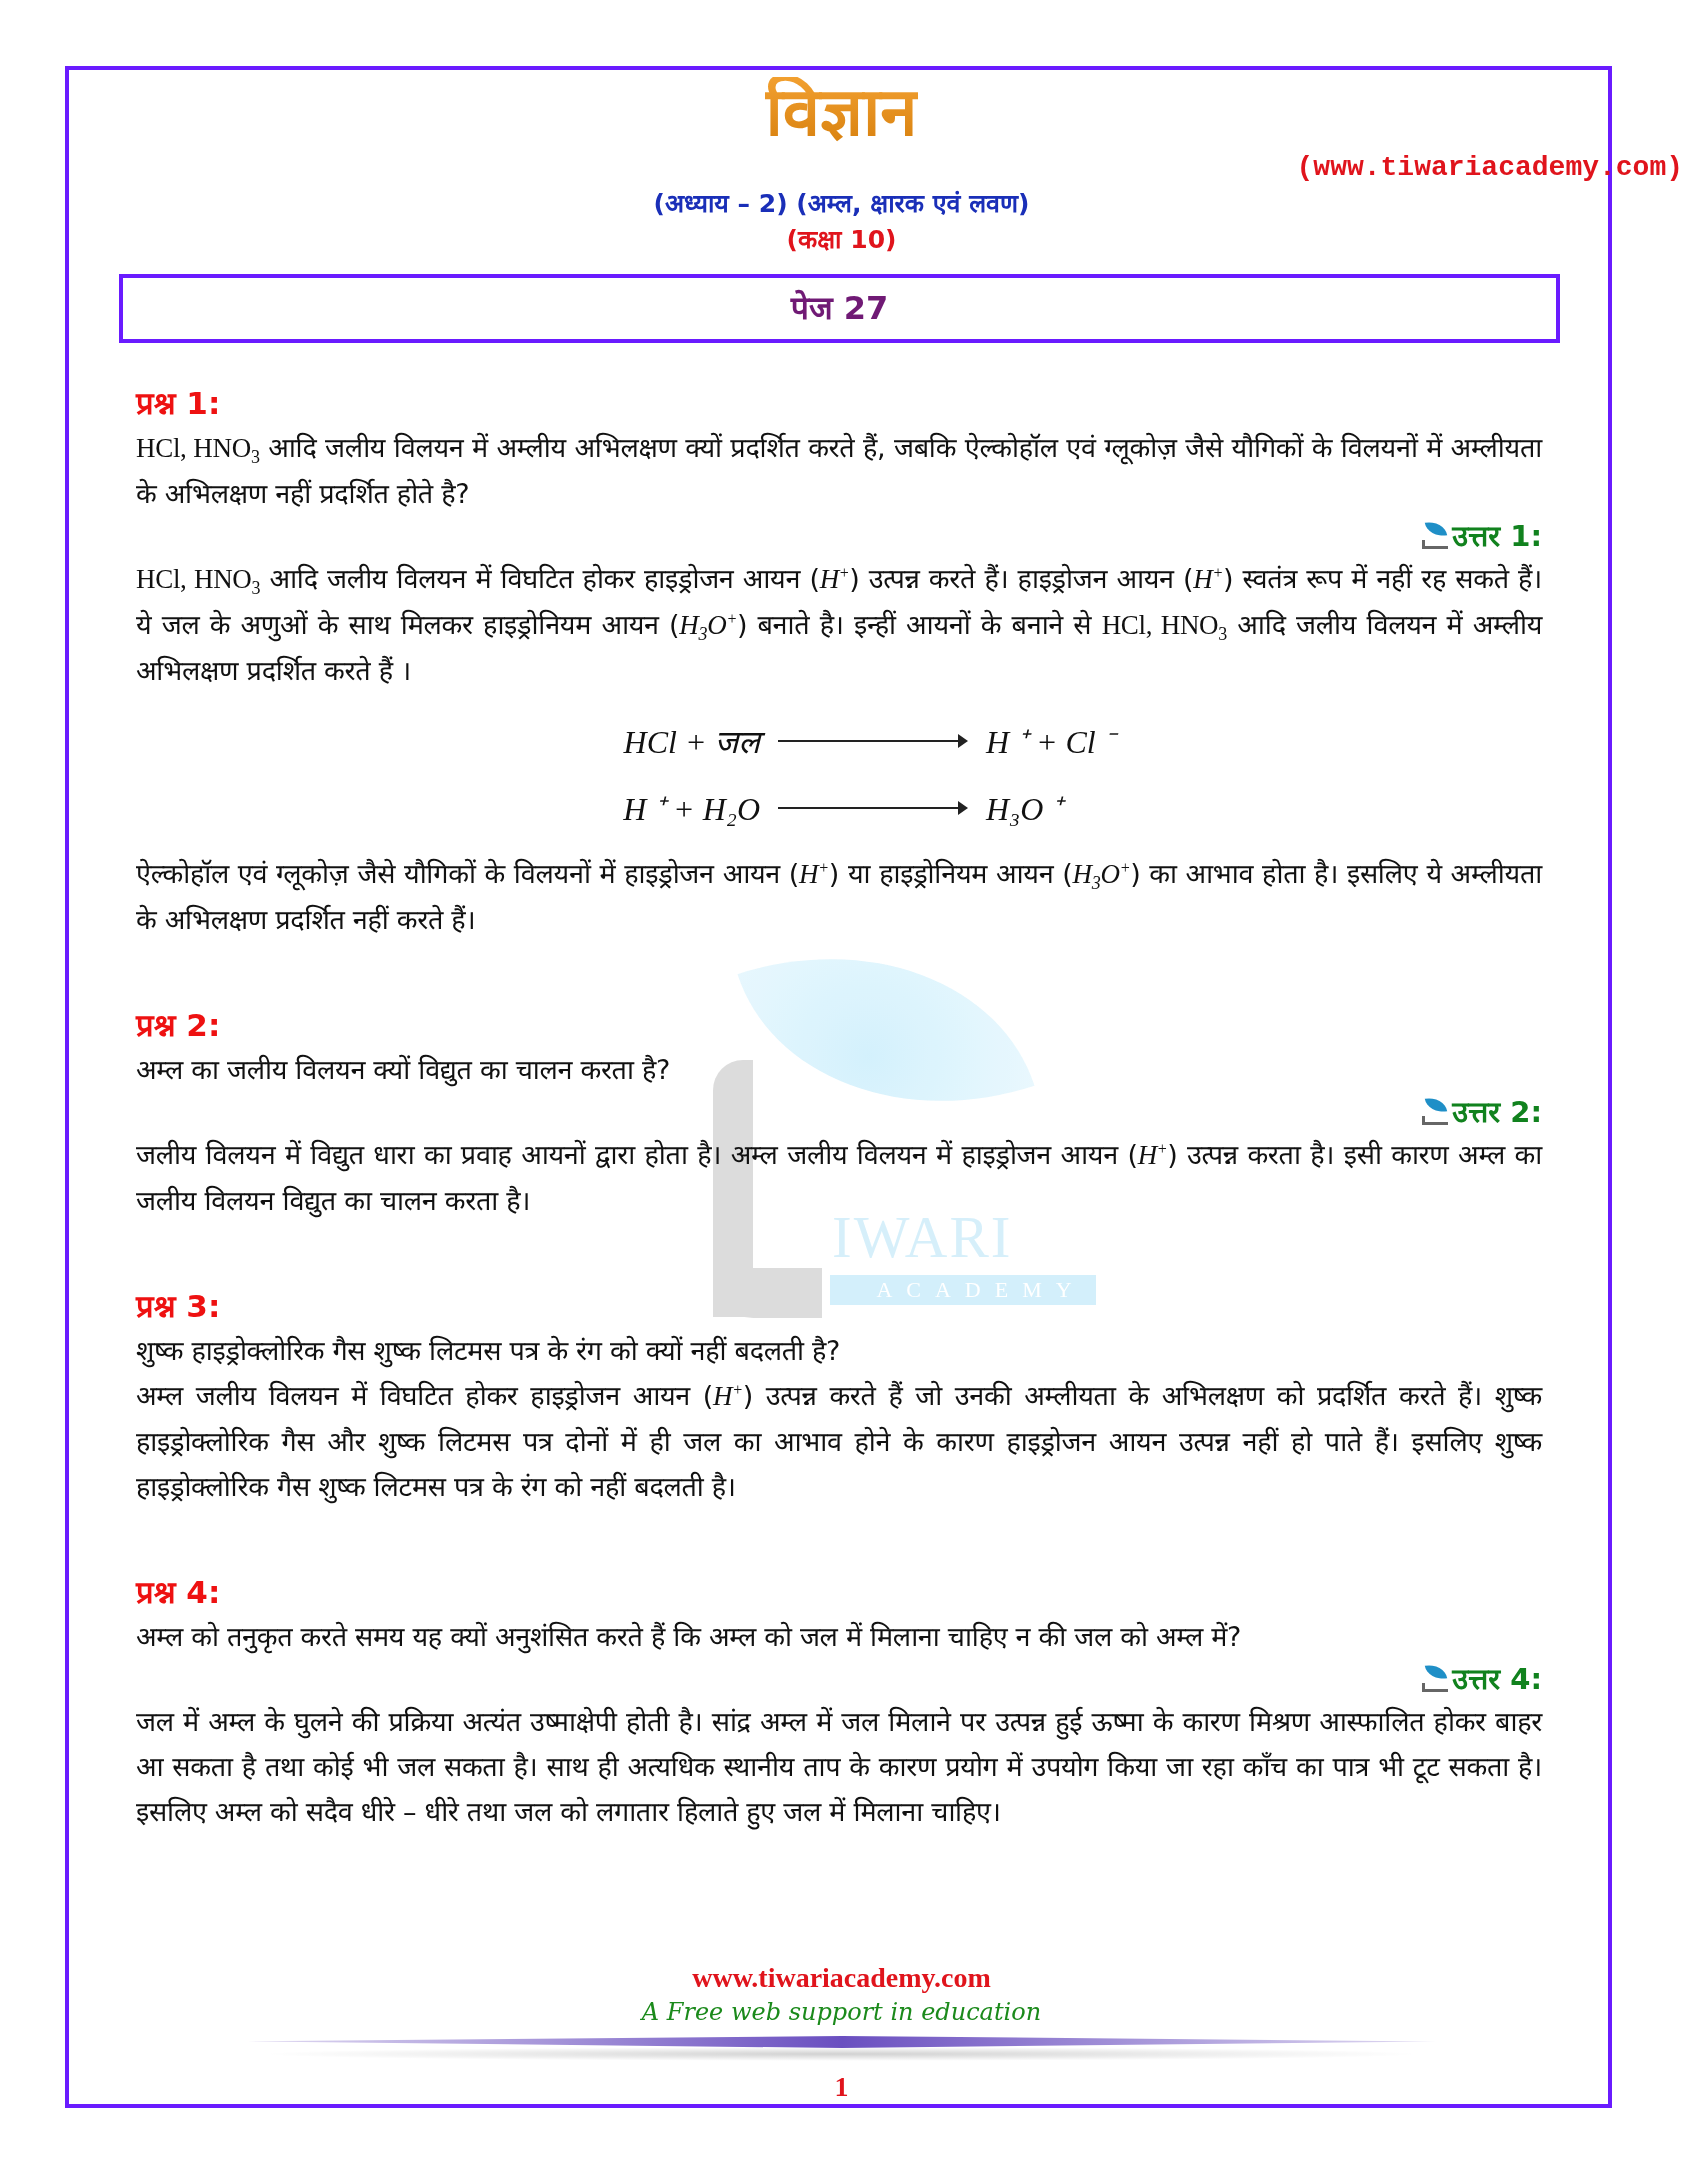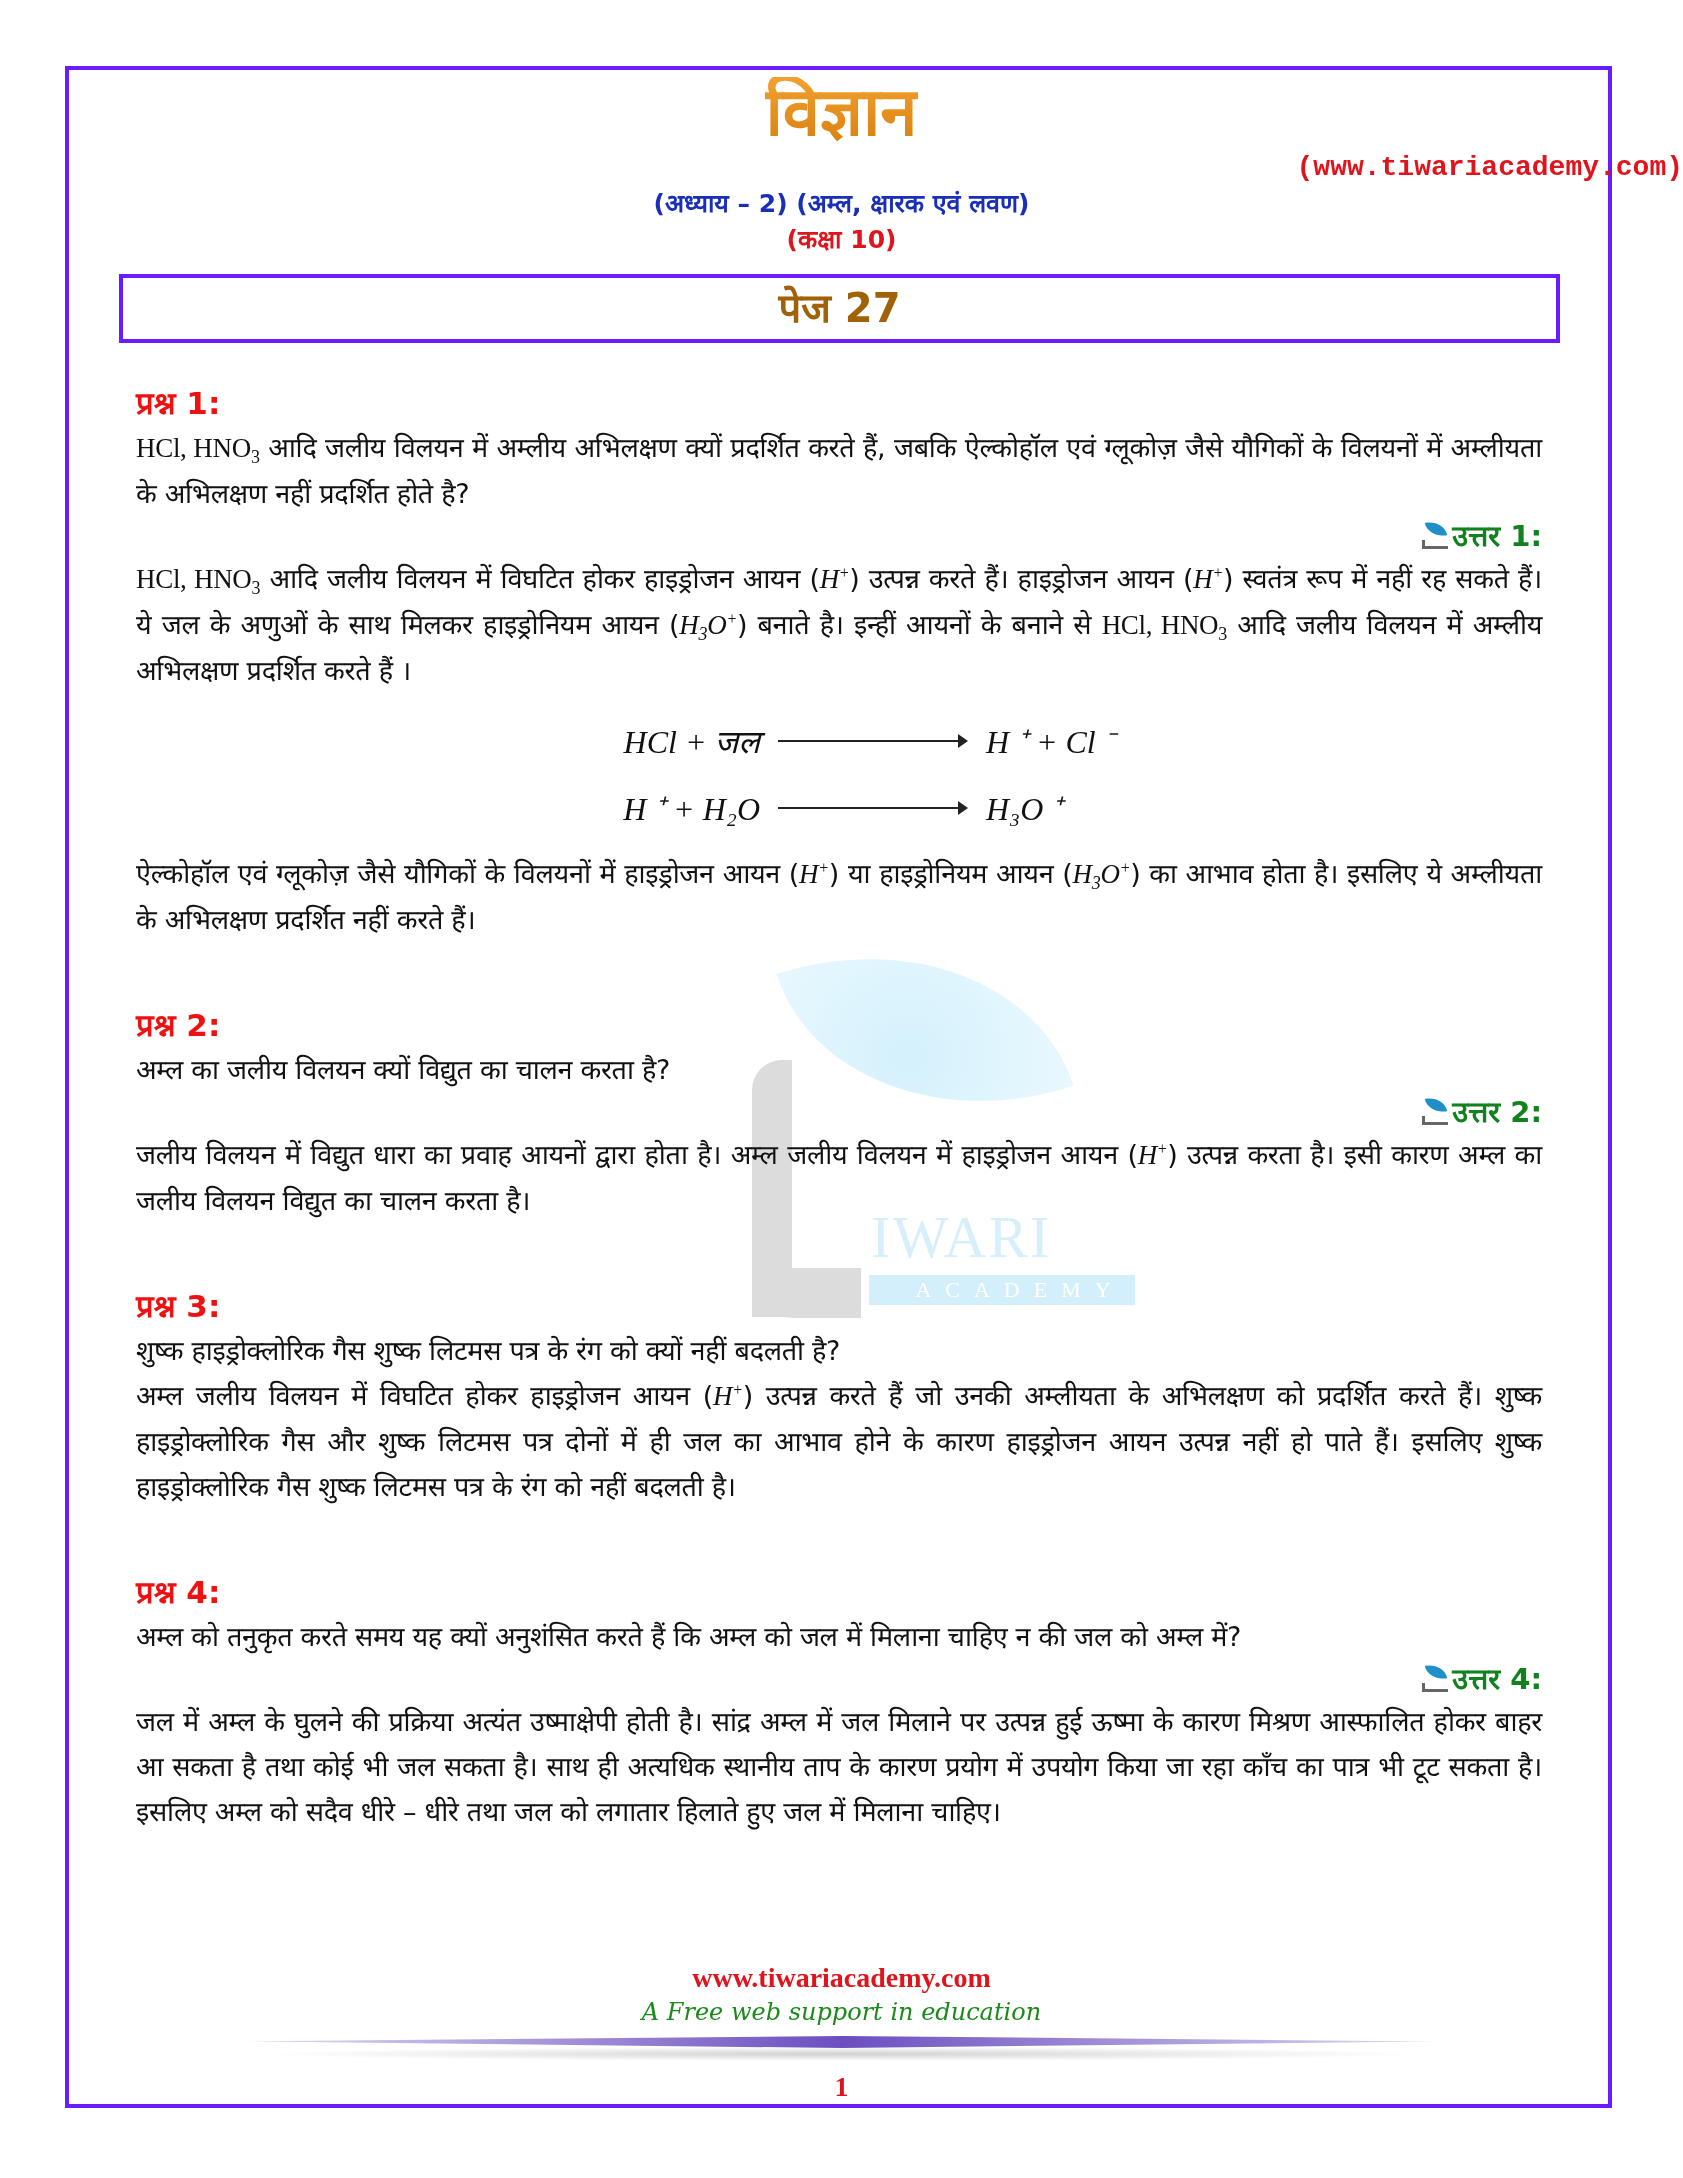--- a/index.html
+++ b/index.html
@@ -9,21 +9,21 @@
                    border: 4px solid #6a1bff; box-sizing: border-box; }
     .header { position: absolute; left: 0; right: 0; top: 77px; text-align: center; }
     .title { font-size: 67px; font-weight: bold; color: #e8901a; line-height: 71px; height: 71px;
              background: linear-gradient(#f2a030, #d7800e); -webkit-background-clip: text; background-clip: text;
              -webkit-text-fill-color: transparent; display: inline-block; }
     .site { font-family: Liberation Mono, monospace; font-size: 28px; font-weight: bold; color: #e0141c; line-height: 36px; margin-top: 2px; text-align: right; }
     .chapter { font-size: 25px; font-weight: bold; color: #1a2fb8; line-height: 36px; }
     .klass { font-size: 25px; font-weight: bold; color: #e0141c; line-height: 36px; }
     .page-box { position: absolute; left: 119px; top: 274px; width: 1441px; height: 69px;
                 border: 4px solid #6a1bff; box-sizing: border-box; text-align: center; }
-    .page-box span { font-size: 40px; font-weight: bold; color: #a16207; line-height: 61px; }
+    .page-box span { font-size: 32px; font-weight: bold; color: #701a75; line-height: 61px; }
     .content { position: absolute; left: 136px; top: 381px; width: 1406px; }
     .q-head { font-size: 31px; font-weight: bold; color: #ee1111; line-height: 44px; height: 44px; }
     .a-head { font-size: 29px; font-weight: bold; color: #11821e; line-height: 40px; height: 40px; display: flex; align-items: center; justify-content: flex-end; }
     .para { font-size: 27px; line-height: 45px; text-align: justify; text-align-last: left; letter-spacing: -0.3px; }
     .para sub { font-size: 18px; line-height: 0; }
     .para sup { font-size: 16px; line-height: 0; }
     .chem { font-family: "Liberation Serif", serif; font-style: italic; }
     .roman { font-family: "Liberation Serif", serif; }
     .eq-block { margin: 14px 0 10px 0; }
     .eq-row { display: flex; align-items: center; height: 67px; font-size: 32px; }
@@ -31,21 +31,21 @@
     .eq-row .arrow { width: 188px; height: 2px; background: #222; position: relative; }
     .eq-row .arrow::after { content: ""; position: absolute; right: -2px; top: -6px; border-left: 10px solid #222;
                             border-top: 7px solid transparent; border-bottom: 7px solid transparent; }
     .eq-row .rhs { padding-left: 20px; }
     .gap-l { height: 61px; }
     .ans-icon { width: 26px; height: 30px; margin-right: 4px; position: relative; display: inline-block; }
     .ans-icon .leaf { position: absolute; left: 4px; top: 0; width: 20px; height: 16px; background: #1f8fc7;
                       border-radius: 0 100% 0 100%; transform: rotate(-10deg); }
     .ans-icon .base { position: absolute; left: 0; bottom: 2px; width: 26px; height: 9px; border-left: 3px solid #666;
                       border-bottom: 3px solid #666; box-sizing: border-box; font-size: 6px; color: #1f5fa0; }
-    .watermark { position: absolute; left: 722px; top: 921px; width: 337px; height: 396px; pointer-events: none; opacity: 0.9; }
+    .watermark { position: absolute; left: 683px; top: 921px; width: 337px; height: 396px; pointer-events: none; opacity: 0.9; }
     .wm-leaf { position: absolute; left: 79px; top: 10px; width: 248px; height: 198px;
                background: radial-gradient(circle at 40% 60%, #c6ecfb, #e6f7fd); border-radius: 0 100% 0 100%;
                transform: rotate(-18deg); opacity: 0.85; }
     .wm-stem { position: absolute; left: 30px; top: 139px; width: 40px; height: 257px; background: #d9d9d9; border-radius: 30px 0 0 0; }
     .wm-stem-b { position: absolute; left: 30px; top: 347px; width: 109px; height: 50px; background: #d9d9d9; border-radius: 0 0 0 40px; }
     .wm-word { position: absolute; left: 149px; top: 282px; font-family: "Liberation Serif", serif; font-size: 59px;
                color: #d2eefa; letter-spacing: 2px; }
     .wm-acad { position: absolute; left: 147px; top: 354px; width: 230px; height: 30px; background: #cfeefb;
                color: #ffffff; font-family: "Liberation Serif", serif; font-size: 22px; letter-spacing: 14px; text-align: center; line-height: 30px; padding-left: 36px; }
     .footer { position: absolute; left: 0; right: 0; top: 1960px; text-align: center; }

